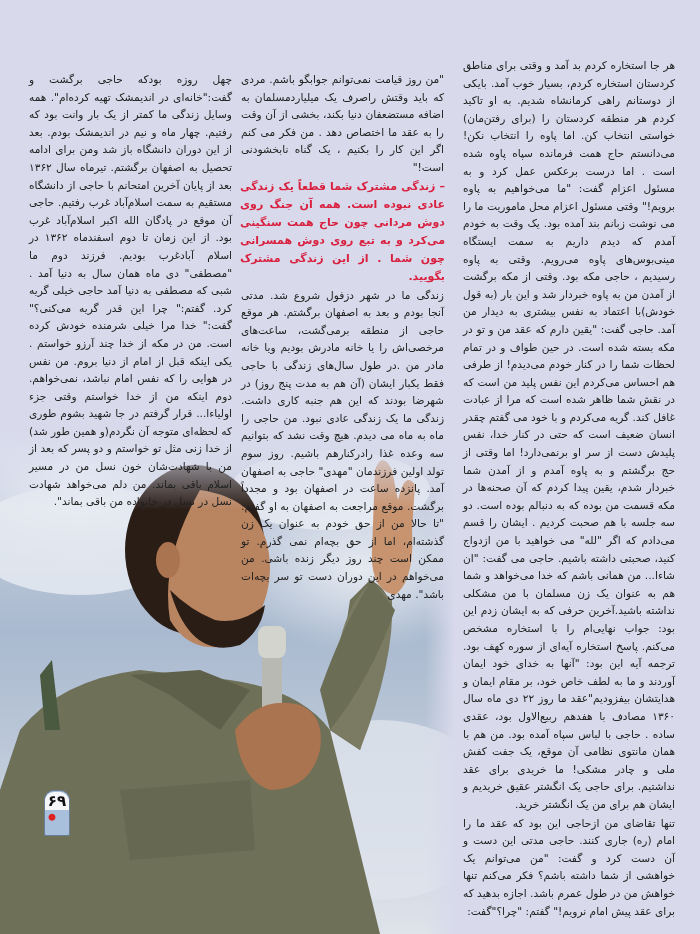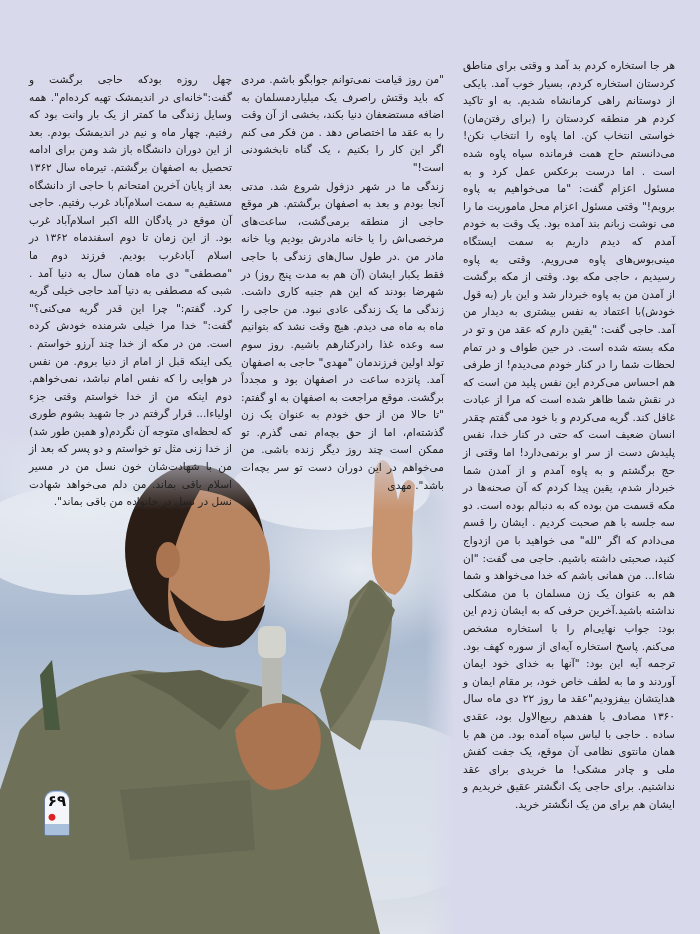--- a/index.html
+++ b/index.html
@@ -41,21 +41,21 @@
       margin: 1px 0 !important;
     }
     .page-num {
       position: absolute; left: 44px; top: 790px; width: 24px; height: 44px;
       background: #a8c0dc; border-radius: 10px 10px 2px 2px;
       border: 1px solid #6a7e98;
     }
     .page-num .num {
       position: absolute; top: 1px; left: 0; width: 100%;
       text-align: center; font-size: 15px; font-weight: bold; color: #111;
-      background: #f4f6fa; border-radius: 9px 9px 0 0; height: 32px; line-height: 18px;
+      background: #f4f6fa; border-radius: 9px 9px 0 0; height: 18px; line-height: 18px;
     }
     .page-num .logo {
       position: absolute; left: 10px; top: 20px; color: #d22; font-size: 9px;
       font-weight: bold; transform: rotate(60deg); transform-origin: left top;
     }
   </style>
 </head>
 <body>
 
 <div class="page">
@@ -91,24 +91,26 @@
       <path d="M120 360 L250 350 L255 420 L130 430 Z" fill="#646550" opacity="0.7"></path>
 
       <path d="M40 245 L52 230 L60 300 L45 300 Z" fill="#4a5a40"></path>
     </svg>
     <div class="photo-fade"></div>
     <div class="photo-fade-right"></div>
   </div>
 
   <div class="col col-right">
     <p>هر جا استخاره کردم بد آمد و وقتی برای مناطق کردستان استخاره کردم، بسیار خوب آمد. بایکی از دوستانم راهی کرمانشاه شدیم. به او تاکید کردم هر منطقه کردستان را (برای رفتن‌مان) خواستی انتخاب کن. اما پاوه را انتخاب نکن! می‌دانستم حاج همت فرمانده سپاه پاوه شده است . اما درست برعکس عمل کرد و به مسئول اعزام گفت: "ما می‌خواهیم به پاوه برویم!" وقتی مسئول اعزام محل ماموریت ما را می نوشت زبانم بند آمده بود. یک وقت به خودم آمدم که دیدم داریم به سمت ایستگاه مینی‌بوس‌های پاوه می‌رویم. وقتی به پاوه رسیدیم ، حاجی مکه بود. وقتی از مکه برگشت از آمدن من به پاوه خبردار شد و این بار (به قول خودش)با اعتماد به نفس بیشتری به دیدار من آمد. حاجی گفت: "یقین دارم که عقد من و تو در مکه بسته شده است. در حین طواف و در تمام لحظات شما را در کنار خودم می‌دیدم! از طرفی هم احساس می‌کردم این نفس پلید من است که در نقش شما ظاهر شده است که مرا از عبادت غافل کند. گریه می‌کردم و با خود می گفتم چقدر انسان ضعیف است که حتی در کنار خدا، نفس پلیدش دست از سر او برنمی‌دارد! اما وقتی از حج برگشتم و به پاوه آمدم و از آمدن شما خبردار شدم، یقین پیدا کردم که آن صحنه‌ها در مکه قسمت من بوده که به دنبالم بوده است. دو سه جلسه با هم صحبت کردیم . ایشان را قسم می‌دادم که اگر "لله" می خواهید با من ازدواج کنید، صحبتی داشته باشیم. حاجی می گفت: "ان شاءا... من همانی باشم که خدا می‌خواهد و شما هم به عنوان یک زن مسلمان با من مشکلی نداشته باشید.آخرین حرفی که به ایشان زدم این بود: جواب نهایی‌ام را با استخاره مشخص می‌کنم. پاسخ استخاره آیه‌ای از سوره کهف بود. ترجمه آیه این بود: "آنها به خدای خود ایمان آوردند و ما به لطف خاص خود، بر مقام ایمان و هدایتشان بیفزودیم"عقد ما روز ۲۲ دی ماه سال ۱۳۶۰ مصادف با هفدهم ربیع‌الاول بود، عقدی ساده . حاجی با لباس سپاه آمده بود. من هم با همان مانتوی نظامی آن موقع، یک جفت کفش ملی و چادر مشکی! ما خریدی برای عقد نداشتیم. برای حاجی یک انگشتر عقیق خریدیم و ایشان هم برای من یک انگشتر خرید.</p>
+    <p>تنها تقاضای من ازحاجی این بود که عقد ما را امام (ره) جاری کنند. حاجی مدتی این دست و آن دست کرد و گفت: "من می‌توانم یک خواهشی از شما داشته باشم؟ فکر می‌کنم تنها خواهش من در طول عمرم باشد. اجازه بدهید که برای عقد پیش امام نرویم!" گفتم: "چرا؟"گفت:</p>
   </div>
 
   <div class="col col-mid">
     <p>"من روز قیامت نمی‌توانم جوابگو باشم. مردی که باید وقتش راصرف یک میلیاردمسلمان به اضافه مستضعفان دنیا بکند، بخشی از آن وقت را به عقد ما اختصاص دهد . من فکر می کنم اگر این کار را بکنیم ، یک گناه نابخشودنی است!"</p>
+    <p class="highlight">– زندگی مشترک شما قطعاً یک زندگی عادی نبوده است. همه آن جنگ روی دوش مردانی چون حاج همت سنگینی می‌کرد و به تبع روی دوش همسرانی چون شما . از این زندگی مشترک بگویید.</p>
     <p>زندگی ما در شهر دزفول شروع شد. مدتی آنجا بودم و بعد به اصفهان برگشتم. هر موقع حاجی از منطقه برمی‌گشت، ساعت‌های مرخصی‌اش را یا خانه مادرش بودیم ویا خانه مادر من .در طول سال‌های زندگی با حاجی فقط یکبار ایشان (آن هم به مدت پنج روز) در شهرضا بودند که این هم جنبه کاری داشت. زندگی ما یک زندگی عادی نبود. من حاجی را ماه به ماه می دیدم. هیچ وقت نشد که بتوانیم سه وعده غذا رادرکنارهم باشیم. روز سوم تولد اولین فرزندمان "مهدی" حاجی به اصفهان آمد. پانزده ساعت در اصفهان بود و مجدداً برگشت. موقع مراجعت به اصفهان به او گفتم: "تا حالا من از حق خودم به عنوان یک زن گذشته‌ام، اما از حق بچه‌ام نمی گذرم. تو ممکن است چند روز دیگر زنده باشی. من می‌خواهم در این دوران دست تو سر بچه‌ات باشد". مهدی</p>
   </div>
 
   <div class="col col-left">
     <p>چهل روزه بودکه حاجی برگشت و گفت:"خانه‌ای در اندیمشک تهیه کرده‌ام". همه وسایل زندگی ما کمتر از یک بار وانت بود که رفتیم. چهار ماه و نیم در اندیمشک بودم. بعد از این دوران دانشگاه باز شد ومن برای ادامه تحصیل به اصفهان برگشتم. تیرماه سال ۱۳۶۲ بعد از پایان آخرین امتحانم با حاجی از دانشگاه مستقیم به سمت اسلام‌آباد غرب رفتیم. حاجی آن موقع در پادگان الله اکبر اسلام‌آباد غرب بود. از این زمان تا دوم اسفندماه ۱۳۶۲ در اسلام آبادغرب بودیم. فرزند دوم ما "مصطفی" دی ماه همان سال به دنیا آمد . شبی که مصطفی به دنیا آمد حاجی خیلی گریه کرد. گفتم:" چرا این قدر گریه می‌کنی؟" گفت:" خدا مرا خیلی شرمنده خودش کرده است. من در مکه از خدا چند آرزو خواستم . یکی اینکه قبل از امام از دنیا بروم. من نفس در هوایی را که نفس امام نباشد، نمی‌خواهم. دوم اینکه من از خدا خواستم وقتی جزء اولیاءا... قرار گرفتم در جا شهید بشوم طوری که لحظه‌ای متوجه آن نگردم(و همین طور شد) از خدا زنی مثل تو خواستم و دو پسر که بعد از من با شهادت‌شان خون نسل من در مسیر اسلام باقی بماند. من دلم می‌خواهد شهادت نسل در نسل در خانواده من باقی بماند".</p>
   </div>
 
   <div class="page-num">
     <div class="num">۶۹</div>
     <div class="logo">●</div>

